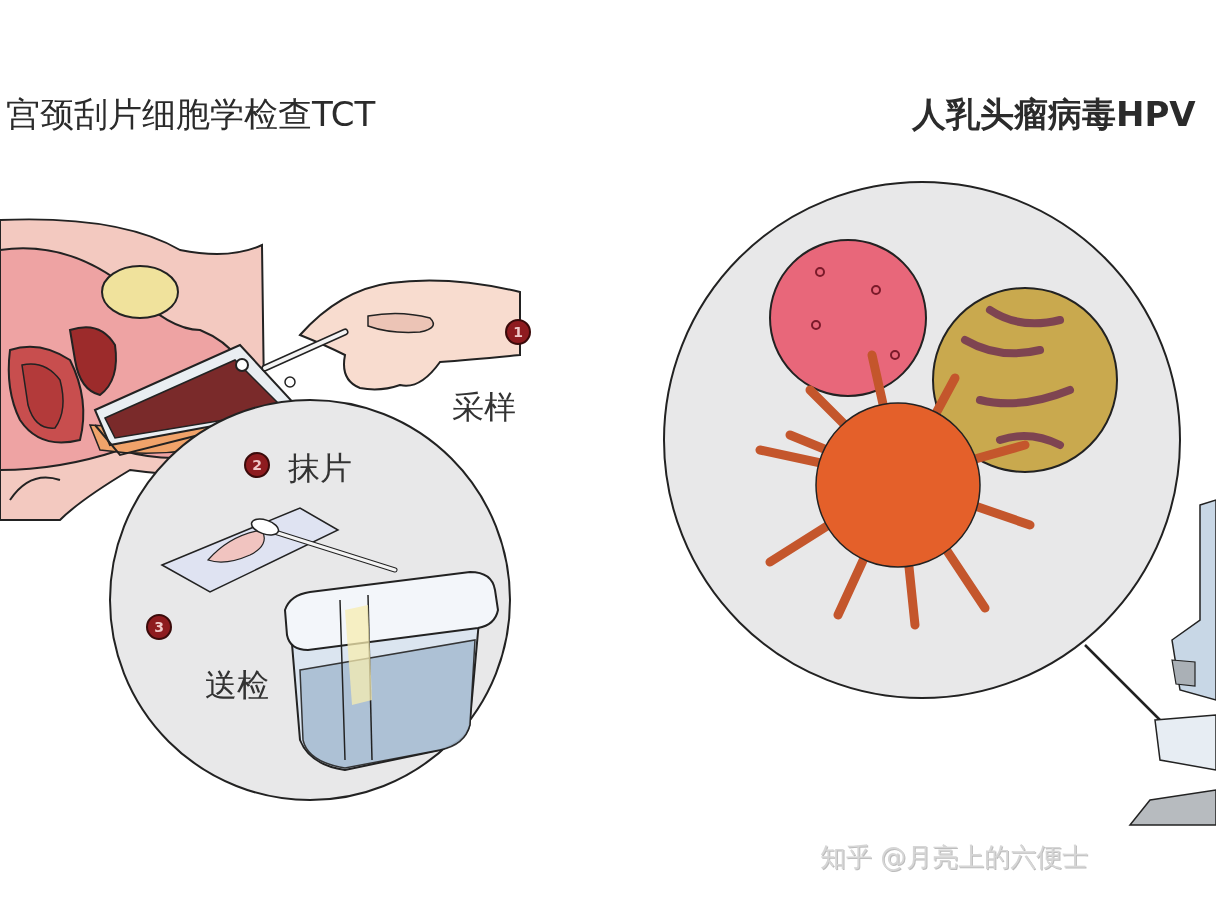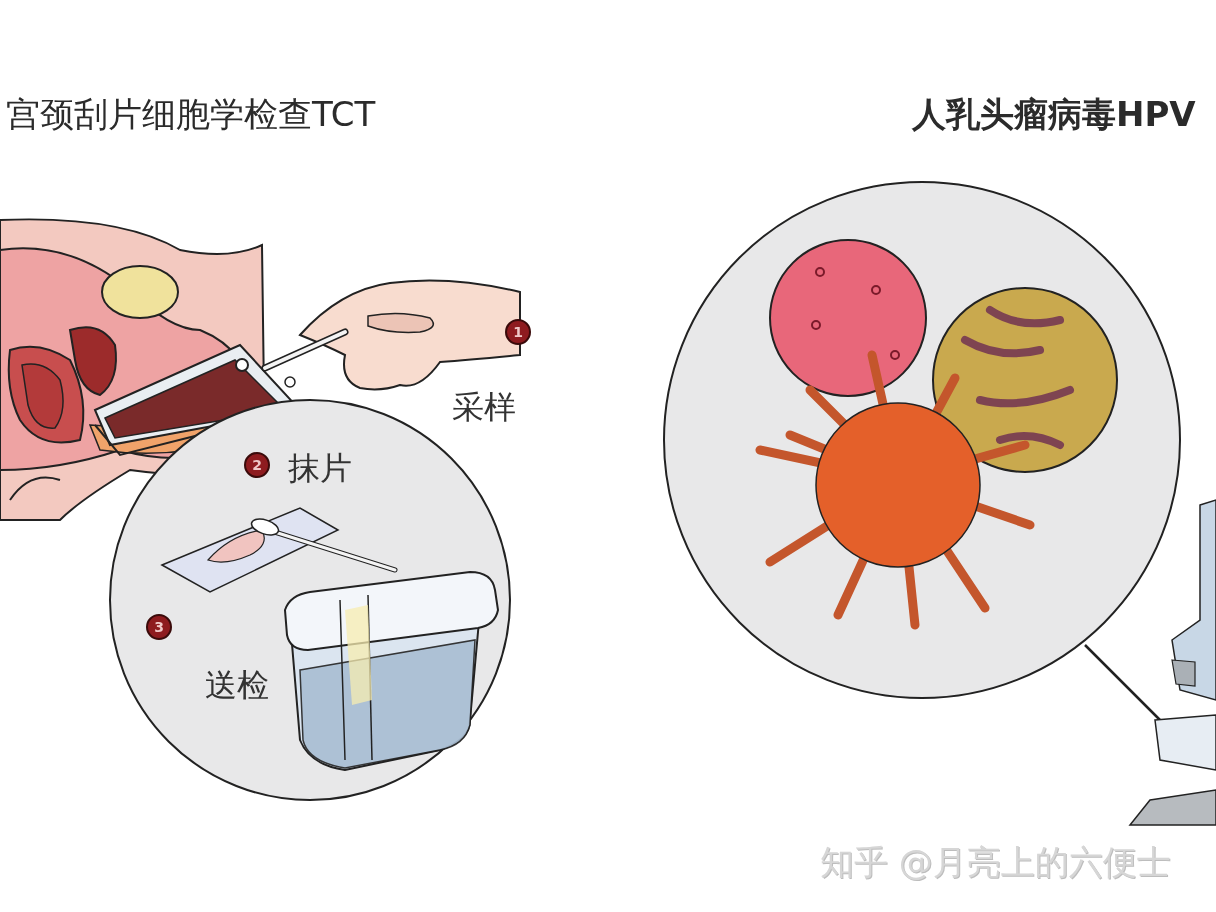--- a/index.html
+++ b/index.html
@@ -6,21 +6,21 @@
   body { width: 1216px; height: 912px; position: relative; overflow: hidden;
          font-family: "DejaVu Sans", "Liberation Sans", sans-serif; color: #2a2a2a; }
   .title { position: absolute; font-size: 34px; letter-spacing: 0px; color: #2b2b2b; white-space: nowrap; text-align: right; }
   #title-left { left: 6px; top: 92px; }
   #title-right { left: 912px; top: 92px; font-weight: bold; }
   .art { position: absolute; left: 0; top: 0; }
   .label { position: absolute; font-size: 32px; color: #333; white-space: nowrap; }
   .step-badge { position: absolute; width: 26px; height: 26px; border-radius: 50%;
     background: #8e1b1f; border: 2px solid #3a0a0a; color: #f0c8c8; font-size: 14px; font-weight: bold;
     display: flex; align-items: center; justify-content: center; box-sizing: border-box; }
-  .watermark { position: absolute; left: 820px; top: 840px; font-size: 34px; color: #d6d6d6; white-space: nowrap;
+  .watermark { position: absolute; left: 820px; top: 840px; font-size: 26px; color: #d6d6d6; white-space: nowrap;
     text-shadow: 1px 1px 0 #bdbdbd; }
 </style>
 </head>
 <body>
 
 <div id="title-left" class="title">宫颈刮片细胞学检查TCT</div>
 <div id="title-right" class="title">人乳头瘤病毒HPV</div>
 
 <svg class="art" width="1216" height="912" viewBox="0 0 1216 912">
 

